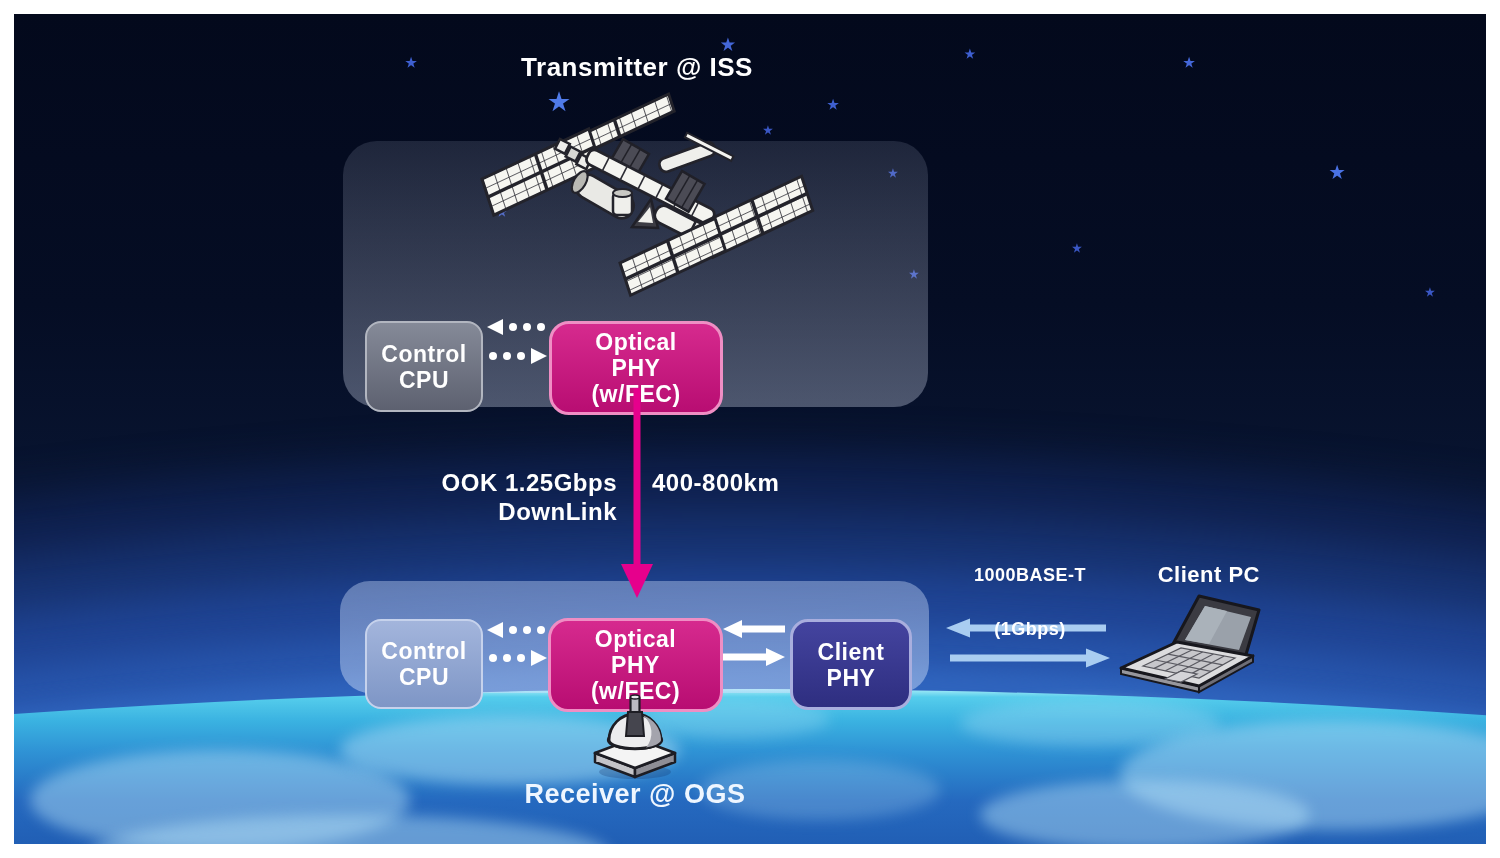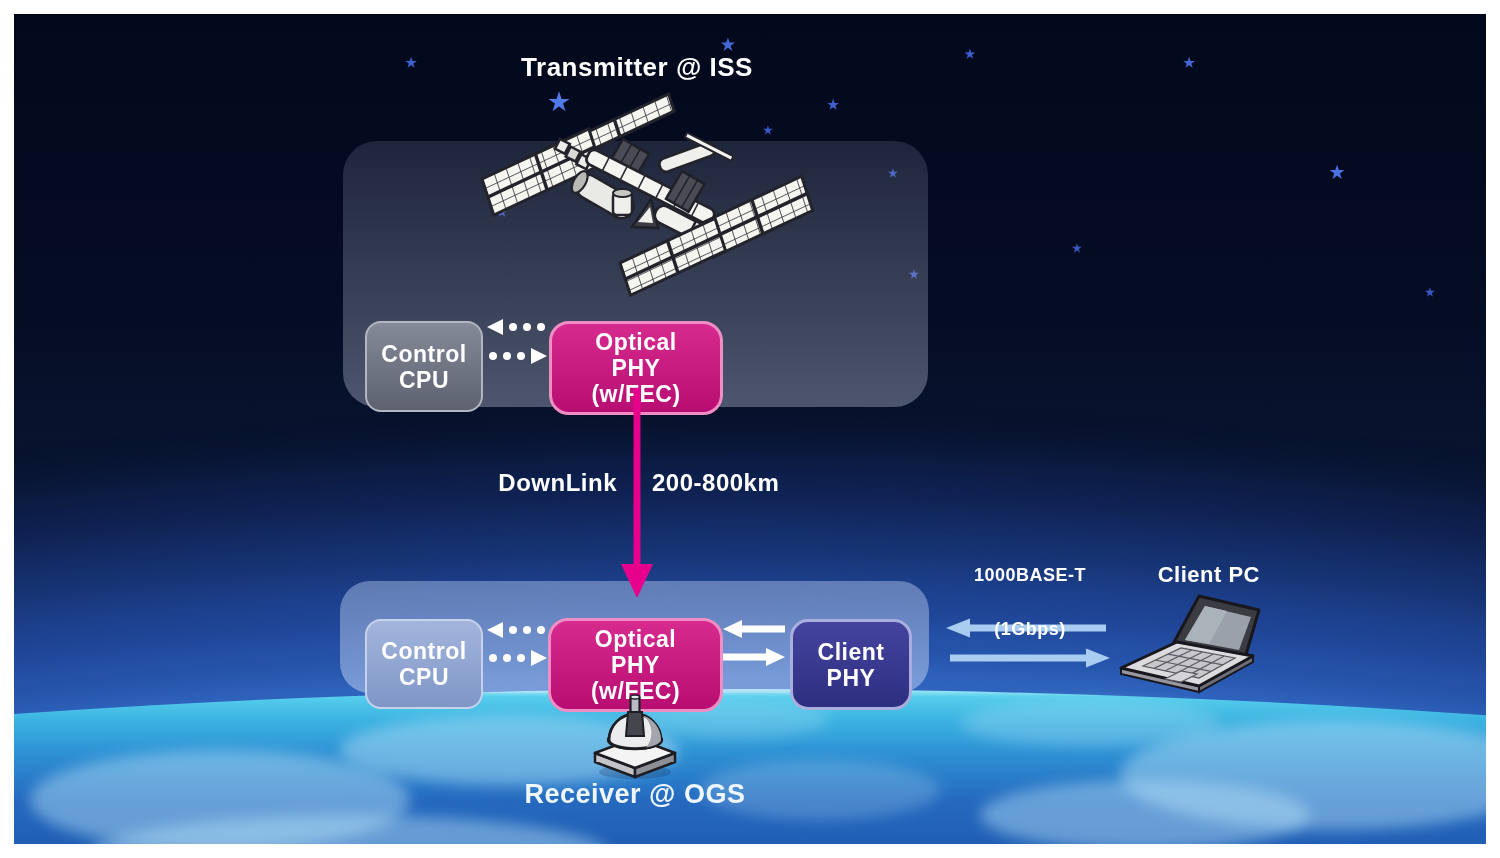--- a/index.html
+++ b/index.html
@@ -207,24 +207,25 @@
     </div>
 
     <div class="abs" style="left:603px;top:374px;">
       <svg width="40" height="212" viewBox="0 0 40 212" fill="#e6008c">
         <rect x="16.5" y="0" width="7" height="178"></rect>
         <polygon points="4,176 36,176 20,210"></polygon>
       </svg>
     </div>
 
     <div class="lbl dl-left">
+      <span class="l" style="display:block;">OOK 1.25Gbps</span>
       <span class="l" style="display:block;">DownLink</span>
     </div>
     <div class="lbl dl-right">
-      <span class="l" style="display:block;">200-800km</span>
+      <span class="l" style="display:block;">400-800km</span>
     </div>
 
     <div class="box box-cpu-bottom">
       <span class="l">Control</span>
       <span class="l">CPU</span>
     </div>
     <div class="box box-optical-bottom">
       <span class="l">Optical</span>
       <span class="l">PHY</span>
       <span class="l">(w/FEC)</span>

